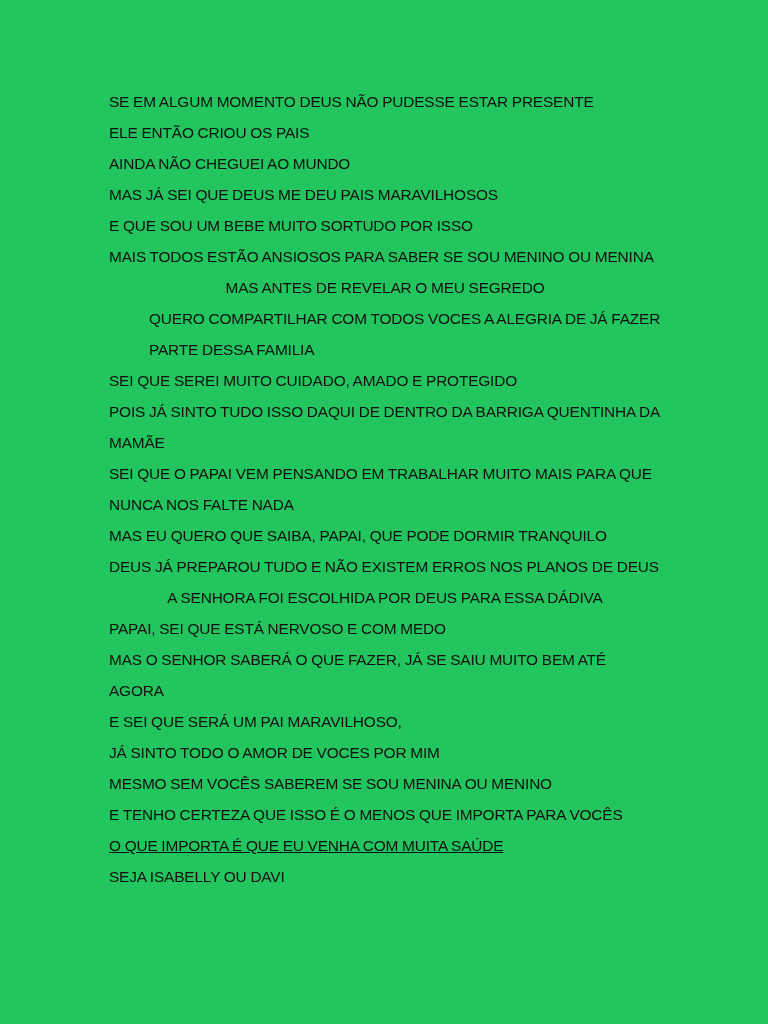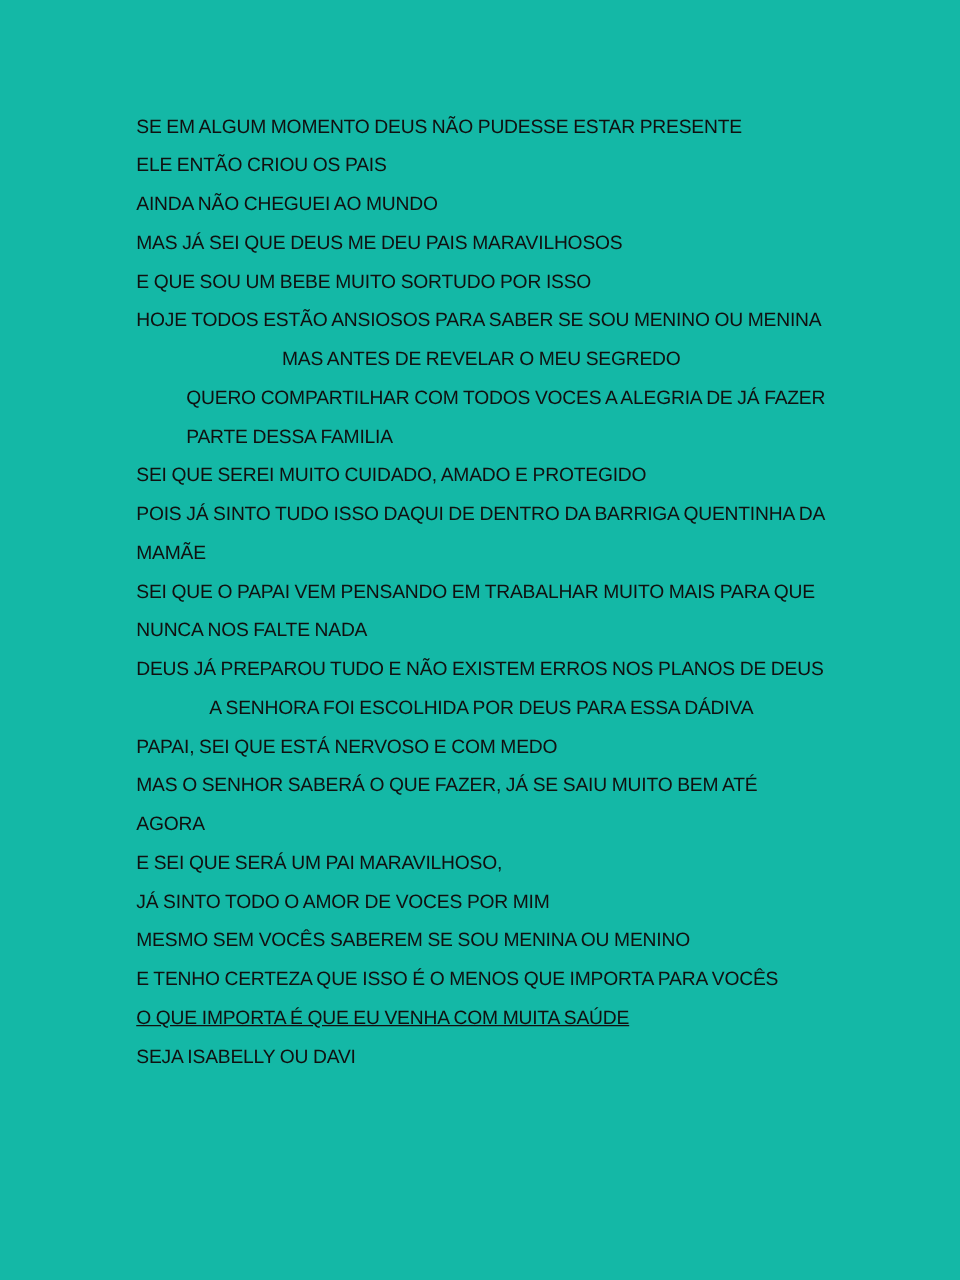--- a/index.html
+++ b/index.html
@@ -37,33 +37,34 @@
     white-space: normal;
   }
   .para.justified {
     text-align: justify;
     text-align-last: left;
   }
 </style>
 </head>
 <body style="background: rgb(255, 255, 255);">
 
-<div class="page" style="background: #14b8a6;">
+<div class="page" style="background: #22c55e;">
   <div class="doc-body" id="doc-body">
       <p class="para" style="color: rgb(16, 16, 16);">SE EM ALGUM MOMENTO DEUS NÃO PUDESSE ESTAR PRESENTE</p>
       <p class="para" style="color: rgb(16, 16, 16);">ELE ENTÃO CRIOU OS PAIS</p>
       <p class="para" style="color: rgb(16, 16, 16);">AINDA NÃO CHEGUEI AO MUNDO</p>
       <p class="para" style="color: rgb(16, 16, 16);">MAS JÁ SEI QUE DEUS ME DEU PAIS MARAVILHOSOS</p>
       <p class="para" style="color: rgb(16, 16, 16);">E QUE SOU UM BEBE MUITO SORTUDO POR ISSO</p>
-      <p class="para" style="color: rgb(16, 16, 16);">HOJE TODOS ESTÃO ANSIOSOS PARA SABER SE SOU MENINO OU MENINA</p>
+      <p class="para" style="color: rgb(16, 16, 16);">MAIS TODOS ESTÃO ANSIOSOS PARA SABER SE SOU MENINO OU MENINA</p>
       <p class="para" style="color: rgb(16, 16, 16); text-align: center;">MAS ANTES DE REVELAR O MEU SEGREDO</p>
       <p class="para" style="color: rgb(16, 16, 16); margin-left: 40px;">QUERO COMPARTILHAR COM TODOS VOCES A ALEGRIA DE JÁ FAZER PARTE DESSA FAMILIA</p>
       <p class="para" style="color: rgb(16, 16, 16);">SEI QUE SEREI MUITO CUIDADO, AMADO E PROTEGIDO</p>
       <p class="para" style="color: rgb(16, 16, 16);">POIS JÁ SINTO TUDO ISSO DAQUI DE DENTRO DA BARRIGA QUENTINHA DA MAMÃE</p>
       <p class="para" style="color: rgb(16, 16, 16);">SEI QUE O PAPAI VEM PENSANDO EM TRABALHAR MUITO MAIS PARA QUE NUNCA NOS FALTE NADA</p>
+      <p class="para" style="color: rgb(16, 16, 16);">MAS EU QUERO QUE SAIBA, PAPAI, QUE PODE DORMIR TRANQUILO</p>
       <p class="para" style="color: rgb(16, 16, 16);">DEUS JÁ PREPAROU TUDO E NÃO EXISTEM ERROS NOS PLANOS DE DEUS</p>
       <p class="para" style="color: rgb(16, 16, 16); text-align: center;">A SENHORA FOI ESCOLHIDA POR DEUS PARA ESSA DÁDIVA</p>
       <p class="para" style="color: rgb(16, 16, 16);">PAPAI, SEI QUE ESTÁ NERVOSO E COM MEDO</p>
       <p class="para" style="color: rgb(16, 16, 16);">MAS O SENHOR SABERÁ O QUE FAZER, JÁ SE SAIU MUITO BEM ATÉ AGORA</p>
       <p class="para" style="color: rgb(16, 16, 16);">E SEI QUE SERÁ UM PAI MARAVILHOSO,</p>
       <p class="para" style="color: rgb(16, 16, 16);">JÁ SINTO TODO O AMOR DE VOCES POR MIM</p>
       <p class="para" style="color: rgb(16, 16, 16);">MESMO SEM VOCÊS SABEREM SE SOU MENINA OU MENINO</p>
       <p class="para" style="color: rgb(16, 16, 16);">E TENHO CERTEZA QUE ISSO É O MENOS QUE IMPORTA PARA VOCÊS</p>
       <p class="para" style="color: rgb(16, 16, 16); text-decoration: underline;">O QUE IMPORTA É QUE EU VENHA COM MUITA SAÚDE</p>
       <p class="para" style="color: rgb(16, 16, 16);">SEJA ISABELLY OU DAVI</p>

